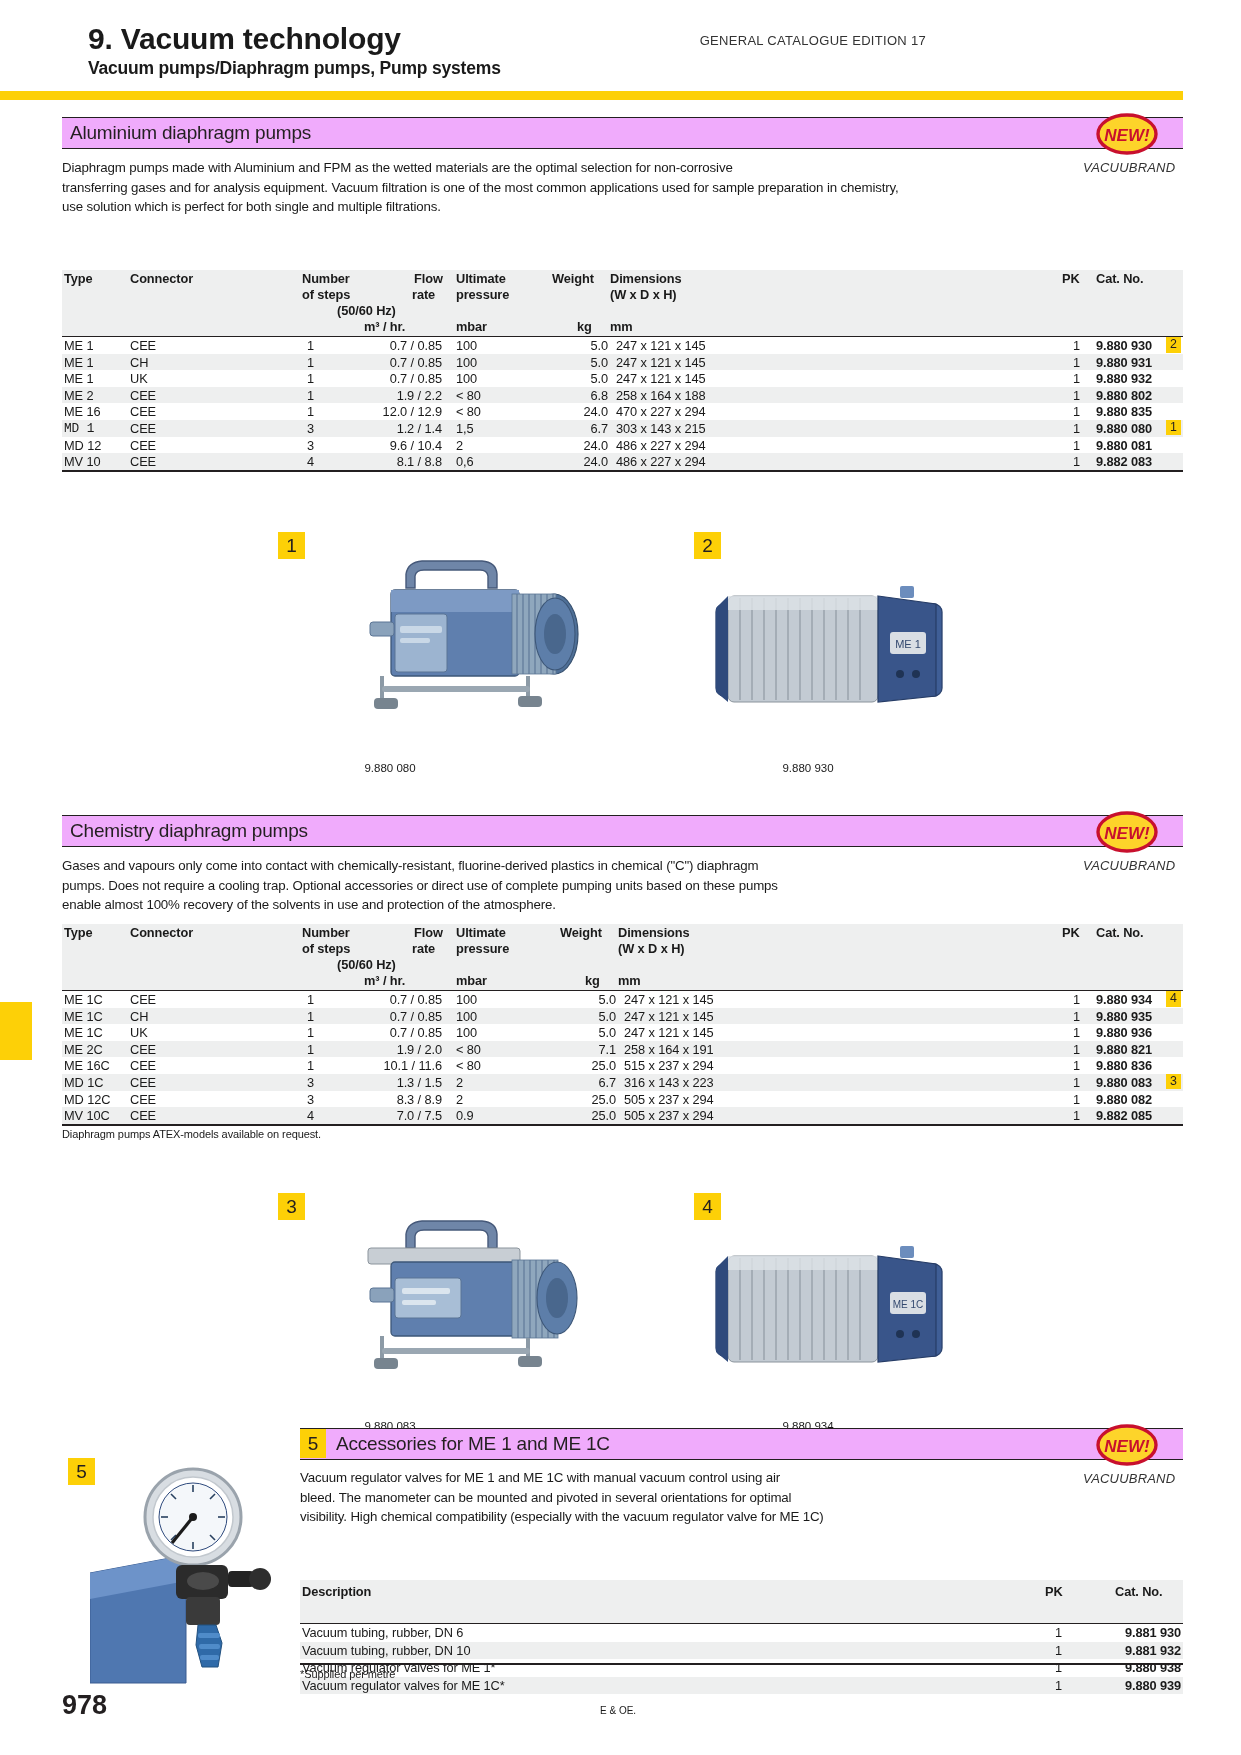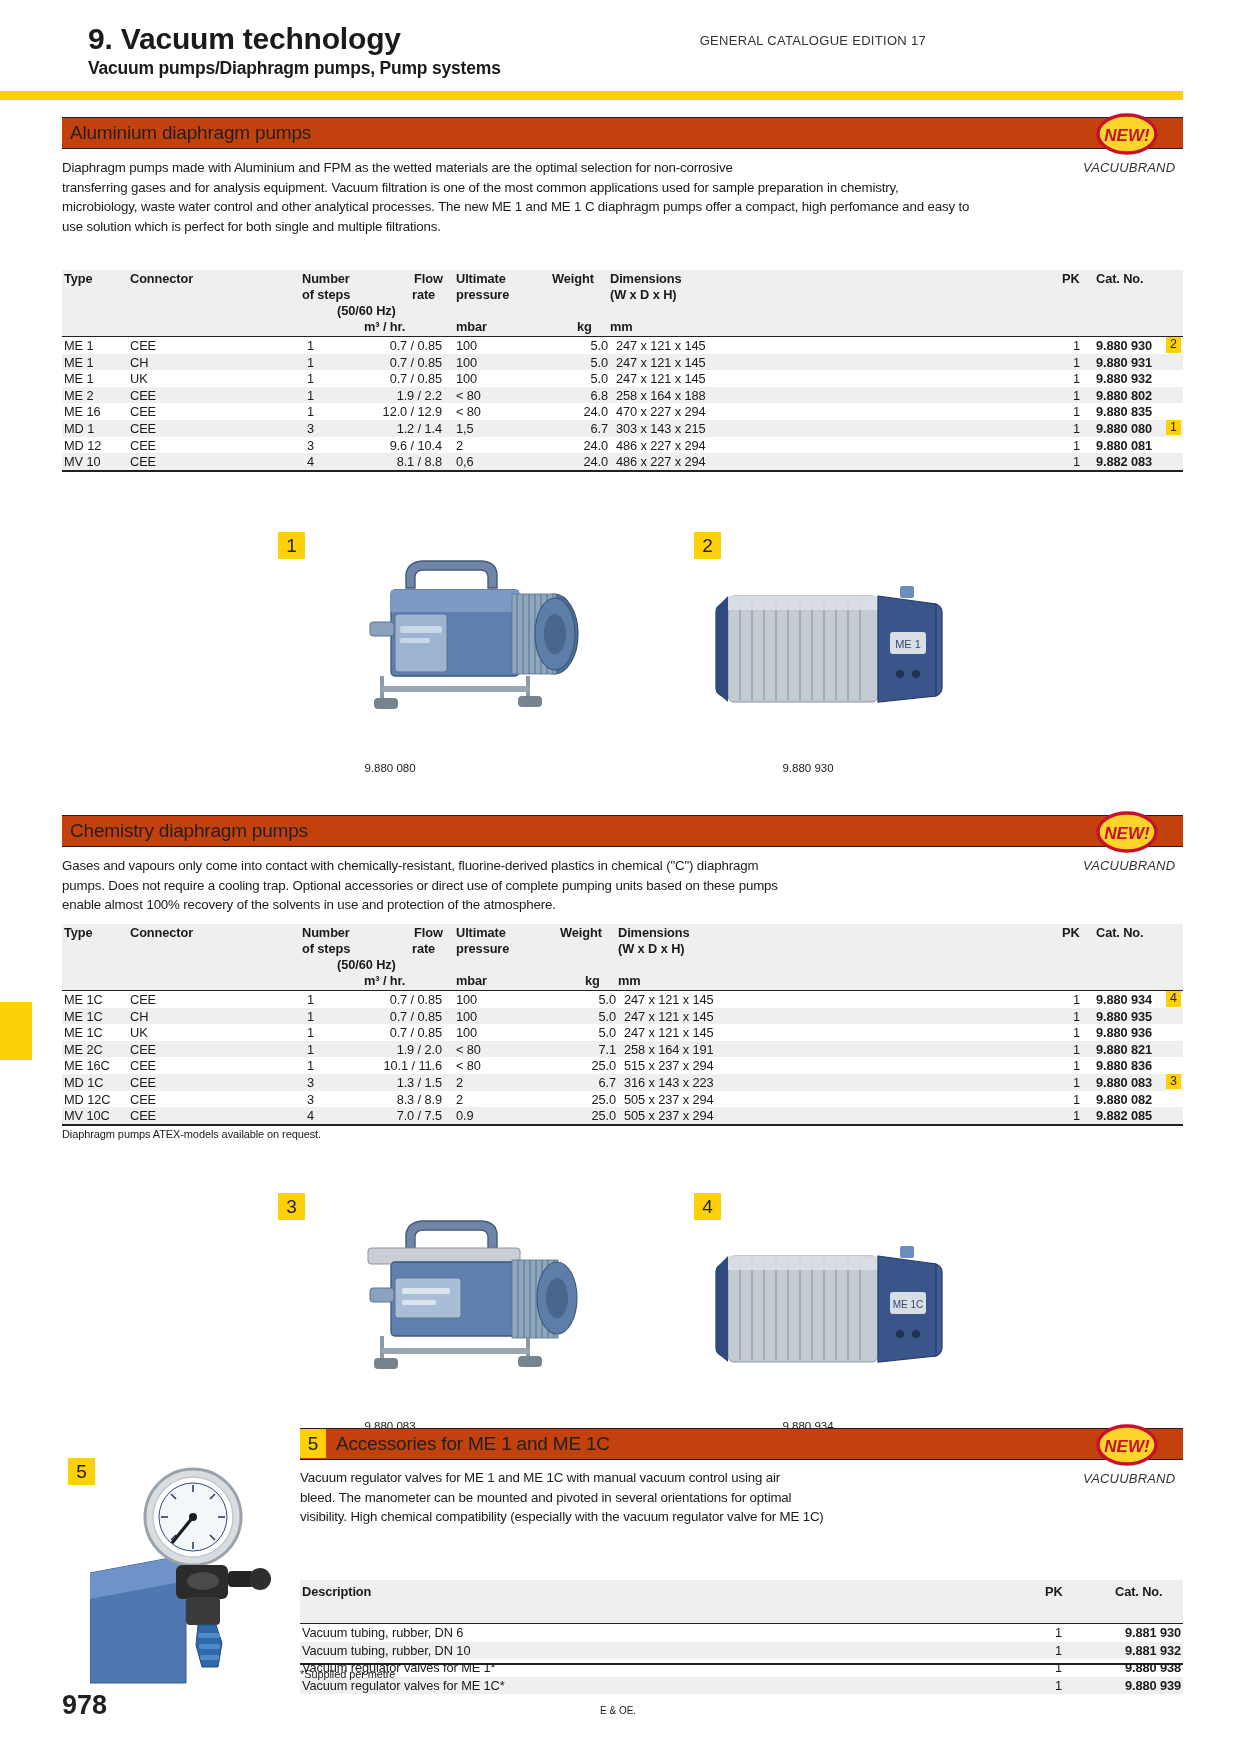--- a/index.html
+++ b/index.html
@@ -31,21 +31,21 @@
     background: #fdd007;
   }
   
   .side-tab {
     position: absolute; left: 0; top: 1002px; width: 32px; height: 58px;
     background: #fdd007;
   }
 
   
   .band {
-    position: absolute; left: 62px; background: #c2410c;
+    position: absolute; left: 62px; background: #f0abfc;
     border-top: 1.6px solid #231f20; border-bottom: 1.6px solid #231f20;
     height: 32px;
   }
   .band-label {
     position: absolute; left: 8px; top: 4px;
     font-size: 19px; color: #231f20; letter-spacing: -0.2px;
   }
   .band-num {
     position: absolute; left: 0px; top: 0px; width: 26px; height: 28.8px;
     background: #fdd007; color: #231f20; font-size: 19px;
@@ -143,21 +143,20 @@
     <svg width="62" height="42" viewBox="0 0 62 42">
       <ellipse cx="31" cy="21" rx="29" ry="19" fill="#fdd42a" stroke="#c8102e" stroke-width="3.4"></ellipse>
       <text x="31" y="28" text-anchor="middle" font-family="Liberation Sans, sans-serif" font-size="17" font-weight="bold" font-style="italic" fill="#c8102e">NEW!</text>
     </svg>
   </div>
   <div class="vacuubrand" style="left:1083px; top:160px;">VACUUBRAND</div>
 
   <div class="para" style="left:62px; top:158px; width:1010px;">
     <div>Diaphragm pumps made with Aluminium and FPM as the wetted materials are the optimal selection for non-corrosive</div>
     <div>transferring gases and for analysis equipment. Vacuum filtration is one of the most common applications used for sample preparation in chemistry,</div>
-    <div>microbiology, waste water control and other analytical processes. The new ME 1 and ME 1 C diaphragm pumps offer a compact, high perfomance and easy to</div>
     <div>use solution which is perfect for both single and multiple filtrations.</div>
   </div>
 
   <div class="tbl" style="left:62px; top:270px; width:1121px;">
     <div class="thead" style="height:67px;">
       <div class="th" style="left:2px;   top:1px;">Type</div>
       <div class="th" style="left:68px;  top:1px;">Connector</div>
       <div class="th" style="left:240px; top:1px;">Number</div>
       <div class="th" style="left:240px; top:17px;">of steps</div>
       <div class="th" style="left:352px; top:1px;">Flow</div>
@@ -226,21 +225,21 @@
           <div class="cell" style="left: 68px;">CEE</div>
           <div class="cell" style="right: 869px;">1</div>
           <div class="cell" style="right: 741px;">12.0 / 12.9</div>
           <div class="cell" style="left: 394px;">&lt; 80</div>
           <div class="cell" style="right: 575px;">24.0</div>
           <div class="cell" style="left: 554px;">470 x 227 x 294</div>
           <div class="cell" style="right: 103px;">1</div>
           <div class="cell b" style="left: 1034px;">9.880 835</div>
         </div>
         <div class="row alt">
-          <div class="cell" style="left: 2px;">MD 1</div>
+          <div class="cell" style="left: 2px; font-family: Liberation Mono, monospace;">MD 1</div>
           <div class="cell" style="left: 68px;">CEE</div>
           <div class="cell" style="right: 869px;">3</div>
           <div class="cell" style="right: 741px;">1.2 / 1.4</div>
           <div class="cell" style="left: 394px;">1,5</div>
           <div class="cell" style="right: 575px;">6.7</div>
           <div class="cell" style="left: 554px;">303 x 143 x 215</div>
           <div class="cell" style="right: 103px;">1</div>
           <div class="cell b" style="left: 1034px;">9.880 080</div>
           <div class="marker" style="left: 1104px; top: 0px;">1</div>
         </div>

